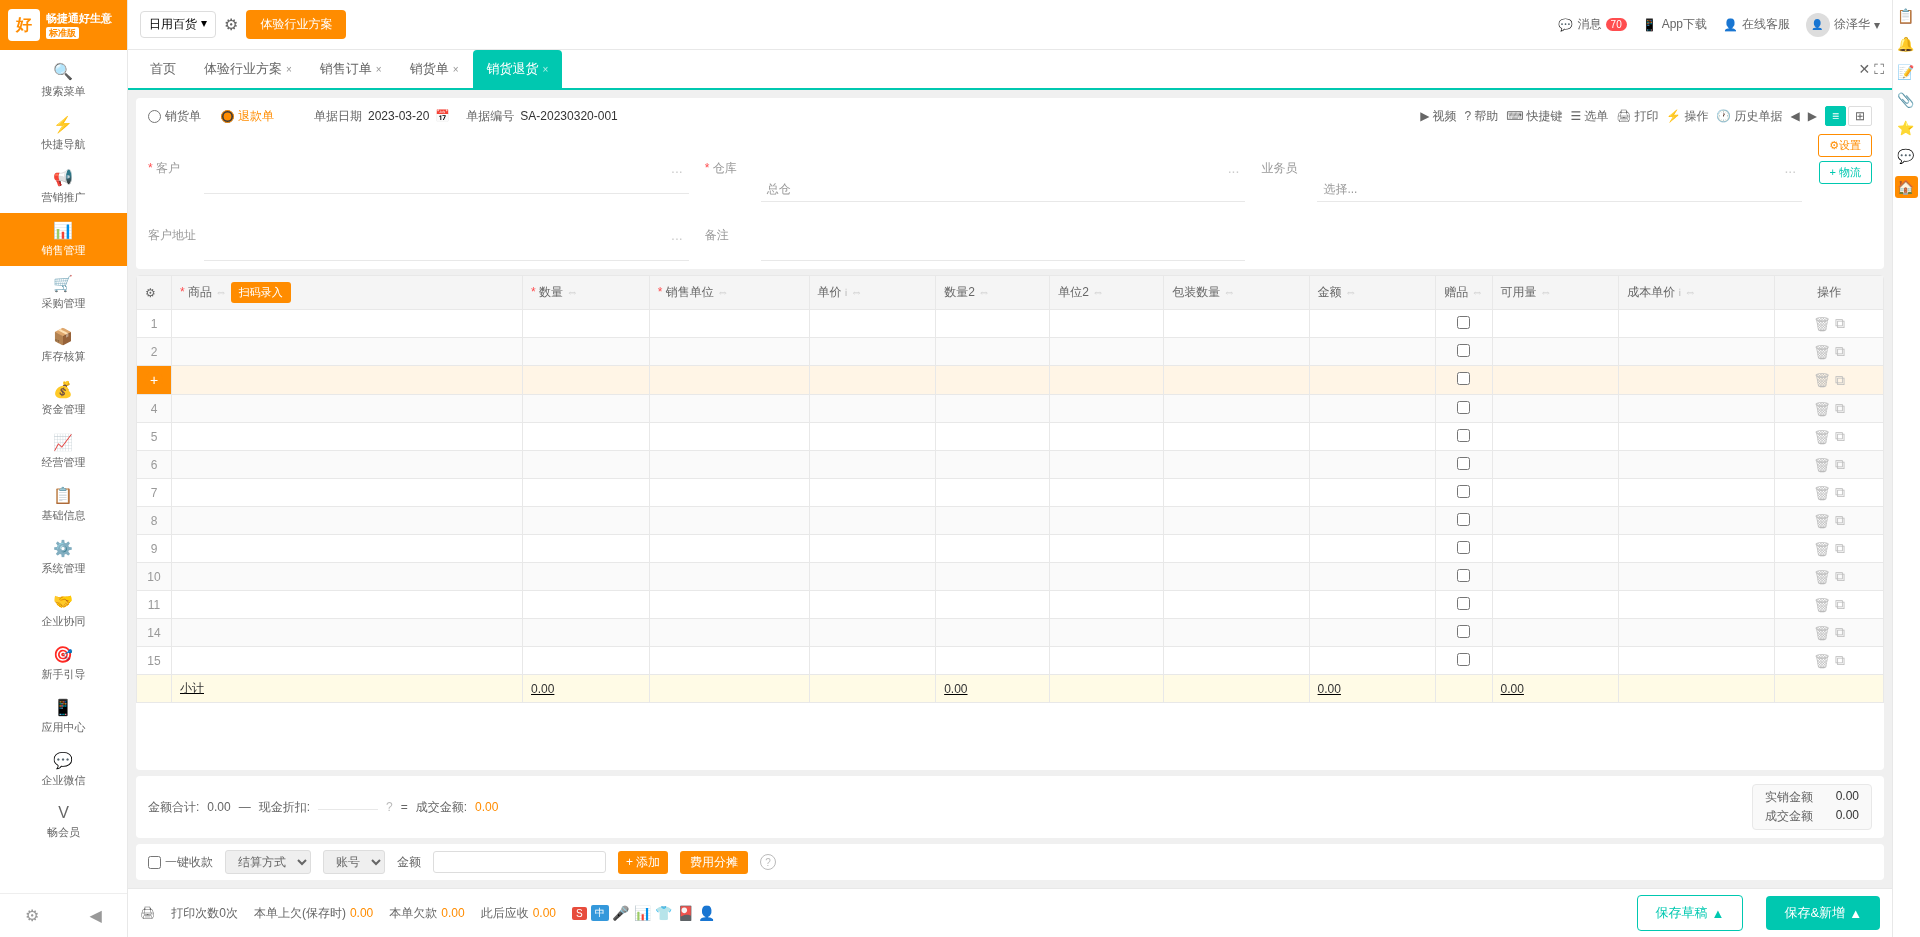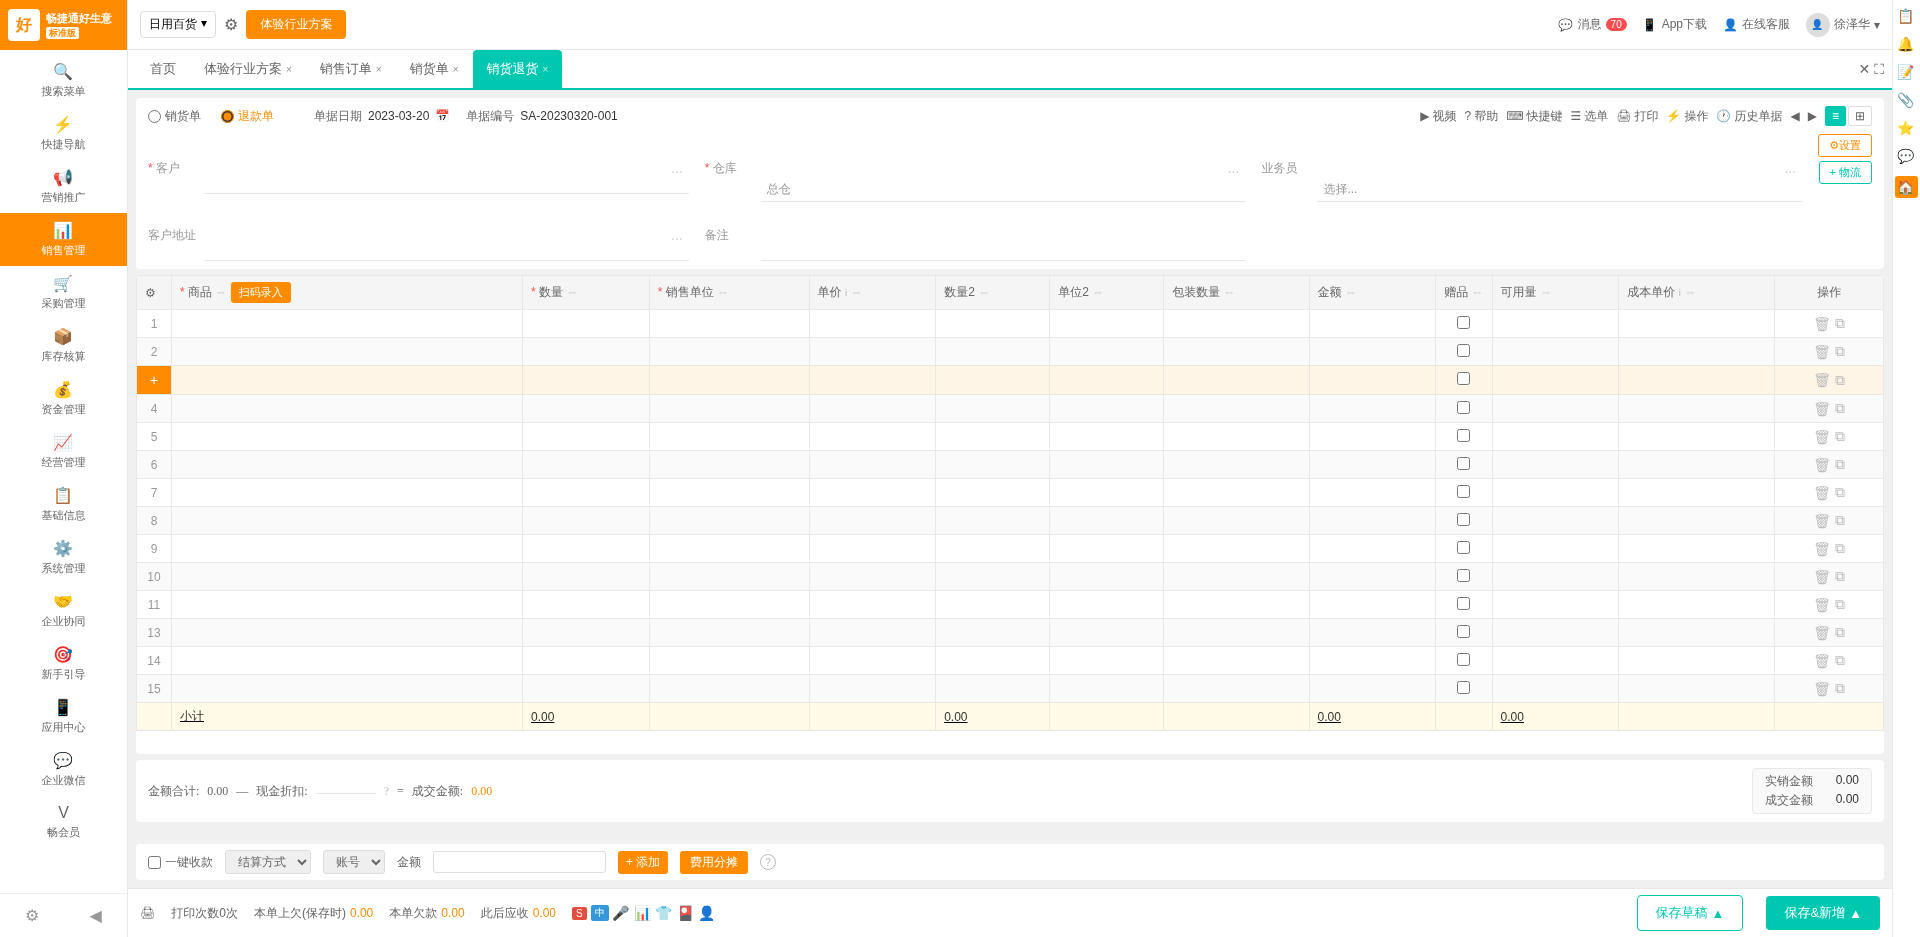--- a/index.html
+++ b/index.html
@@ -82,25 +82,25 @@
     tr.highlighted td:first-child { background: #ff8c00; color: white; border-radius: 0; }
     .row-num { color: #999; text-align: center; width: 30px; }
     .add-row-btn { background: #ff8c00; color: white; border: none; border-radius: 50%; width: 18px; height: 18px; font-size: 14px; cursor: pointer; display: flex; align-items: center; justify-content: center; line-height: 1; }
     .action-icons { display: flex; gap: 4px; align-items: center; justify-content: center; }
     .action-icon { color: #bbb; cursor: pointer; font-size: 14px; }
     .col-checkbox { width: 30px; text-align: center; }
     input[type=checkbox] { accent-color: #00c8b0; }
 
     
     .bottom-bar { background: white; border-radius: 4px; padding: 8px 12px; display: flex; align-items: center; gap: 16px; flex-shrink: 0; }
-    .discount-row { display: flex; align-items: center; gap: 8px; color: #666; flex: 1; font-family: Liberation Serif, serif; }
+    .discount-row { display: flex; align-items: center; gap: 8px; color: #666; flex: 1; }
     .discount-field { border-bottom: 1px solid #e8e8e8; padding: 2px 6px; min-width: 60px; color: #333; }
 
     
-    .payment-row { background: white; border-radius: 4px; padding: 6px 12px; display: flex; align-items: center; gap: 12px; flex-shrink: 0; flex-wrap: wrap; margin-top: 16px; }
+    .payment-row { background: white; border-radius: 4px; padding: 6px 12px; display: flex; align-items: center; gap: 12px; flex-shrink: 0; flex-wrap: wrap; }
     .payment-checkbox { display: flex; align-items: center; gap: 4px; color: #666; cursor: pointer; }
     .payment-select { border: 1px solid #ddd; border-radius: 3px; padding: 3px 8px; font-size: 12px; cursor: pointer; color: #666; }
     .payment-input { border: 1px solid #ddd; border-radius: 3px; padding: 3px 8px; font-size: 12px; color: #666; min-width: 60px; }
     .add-btn { background: #ff8c00; color: white; border: none; border-radius: 3px; padding: 3px 8px; font-size: 12px; cursor: pointer; display: flex; align-items: center; gap: 3px; }
     .fee-btn { background: #ff8c00; color: white; border: none; border-radius: 3px; padding: 3px 10px; font-size: 12px; cursor: pointer; }
 
     
     .action-bar { background: white; padding: 6px 12px; display: flex; align-items: center; justify-content: space-between; border-top: 1px solid #e8e8e8; flex-shrink: 0; }
     .action-bar-left { display: flex; align-items: center; gap: 16px; color: #666; font-size: 12px; }
     .action-bar-left span { display: flex; align-items: center; gap: 4px; }
@@ -626,40 +626,20 @@
                 <td></td>
                 <td></td>
                 <td>
                   <div class="action-icons">
                     <span class="action-icon">🗑</span>
                     <span class="action-icon">⧉</span>
                   </div>
                 </td>
               </tr>
             <tr>
-                <td class="row-num">13</td>
-                <td></td>
-                <td></td>
-                <td></td>
-                <td></td>
-                <td></td>
-                <td></td>
-                <td></td>
-                <td></td>
-                <td class="col-checkbox"><input type="checkbox" style=""></td>
-                <td></td>
-                <td></td>
-                <td>
-                  <div class="action-icons">
-                    <span class="action-icon">🗑</span>
-                    <span class="action-icon">⧉</span>
-                  </div>
-                </td>
-              </tr>
-            <tr>
                 <td class="row-num">14</td>
                 <td></td>
                 <td></td>
                 <td></td>
                 <td></td>
                 <td></td>
                 <td></td>
                 <td></td>
                 <td></td>
                 <td class="col-checkbox"><input type="checkbox" style=""></td>

